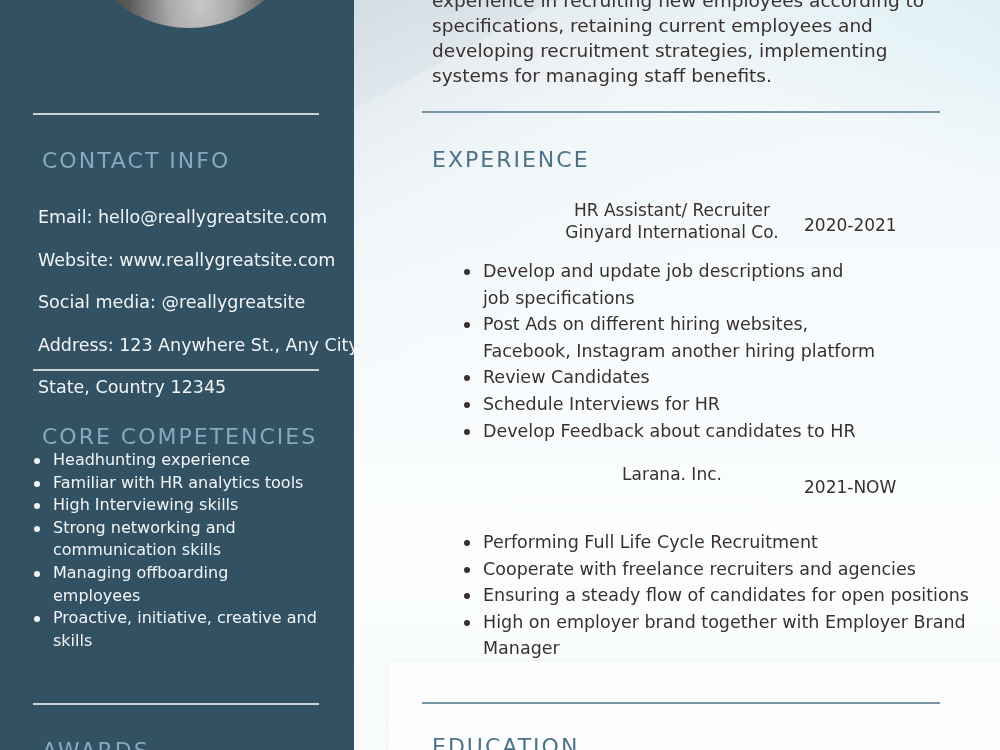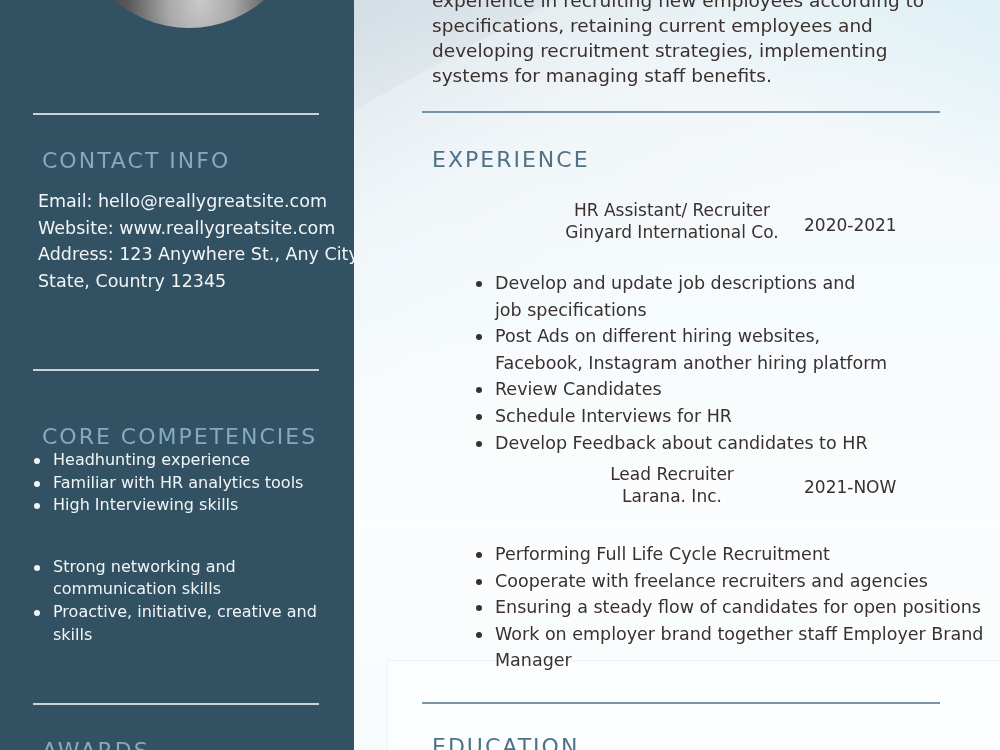--- a/index.html
+++ b/index.html
@@ -33,58 +33,60 @@
       position: absolute; left: 74px; top: -202px; width: 230px; height: 230px;
       border-radius: 50%;
       background: radial-gradient(ellipse at 55% 88%, #c9c9c9 0%, #a9a9a9 18%, #5a5a5a 40%, #2b2b2b 70%, #1c1c1c 100%);
     }
     .sb-rule { position: absolute; left: 33px; width: 286px; height: 2px; background: #c9d3d8; }
     .sb-heading {
       position: absolute; left: 38px; font-size: 22px; letter-spacing: 2px;
       color: #86aabd; font-weight: normal; margin: 4px;
     }
     .contact { position: absolute; left: 38px; top: 188px; width: 305px; font-size: 17.5px; line-height: 26.5px; }
-    .contact div { white-space: nowrap; }
+    .contact div { white-space: nowrap; margin-top: 16px; }
     .comp { position: absolute; left: 30px; top: 449px; width: 310px; margin: 0; padding: 0; list-style: none; font-size: 16px; line-height: 22.6px; }
     .comp li { position: relative; padding-left: 23px; }
     .comp li::before { content: ""; position: absolute; left: 4px; top: 9px; width: 6px; height: 6px; border-radius: 50%; background: #f2f5f6; }
     .main { position: absolute; left: 354px; top: 0; width: 778px; height: 750px; color: #3a302e; }
     .summary { position: absolute; left: 78px; top: -12px; width: 520px; font-size: 18.5px; line-height: 25px; }
     .m-rule { position: absolute; left: 68px; width: 518px; height: 2px; background: #7895a5; }
     .m-heading { position: absolute; left: 78px; font-size: 22px; letter-spacing: 2px; color: #4e7388; margin: 0; font-weight: normal; }
     .job { position: absolute; left: 78px; width: 480px; font-size: 17px; line-height: 22px; text-align: center; }
     .job .date { position: absolute; left: 372px; font-size: 17px; }
-    .bullets { position: absolute; left: 101px; width: 500px; margin: 16px; padding: 0; list-style: none; font-size: 17.5px; line-height: 26.6px; }
+    .bullets { position: absolute; left: 101px; width: 500px; margin: 4px; padding: 0; list-style: none; font-size: 17.5px; line-height: 26.6px; }
     .bullets li { position: relative; padding-left: 24px; }
     .bullets li::before { content: ""; position: absolute; left: 5px; top: 11px; width: 6px; height: 6px; border-radius: 50%; background: #3a302e; }
   </style>
 </head>
 <body>
 
 <div class="bg"></div>
 
 <aside class="sidebar">
   <div class="photo"></div>
 
   <div class="sb-rule" style="top:113px;"></div>
   <h2 class="sb-heading" style="top:144px;">CONTACT INFO</h2>
   <div class="contact">
     <div>Email: hello@reallygreatsite.com</div>
     <div>Website: www.reallygreatsite.com</div>
+    <div>Social media: @reallygreatsite</div>
     <div>Address: 123 Anywhere St., Any City,</div>
     <div>State, Country 12345</div>
   </div>
 
   <div class="sb-rule" style="top:369px;"></div>
   <h2 class="sb-heading" style="top:420px;">CORE COMPETENCIES</h2>
   <ul class="comp">
     <li>Headhunting experience</li>
     <li>Familiar with HR analytics tools</li>
     <li>High Interviewing skills</li>
-    <li style="width:200px;margin-top:39px;">Strong networking and communication skills</li>
+    <li style="width:200px;">Strong networking and communication skills</li>
+    <li style="width:200px;">Managing offboarding employees</li>
     <li style="width:280px;">Proactive, initiative, creative and skills</li>
   </ul>
 
   <div class="sb-rule" style="top:703px;"></div>
   <h2 class="sb-heading" style="top:734px;">AWARDS</h2>
 </aside>
 
 <main class="main">
   <p class="summary" style="margin:0;">experience in recruiting new employees according to specifications, retaining current employees and developing recruitment strategies, implementing systems for managing staff benefits.</p>
 
@@ -98,26 +100,25 @@
   </div>
   <ul class="bullets" style="top:254px;">
     <li style="width:390px;">Develop and update job descriptions and job specifications</li>
     <li style="width:410px;">Post Ads on different hiring websites, Facebook, Instagram another hiring platform</li>
     <li>Review Candidates</li>
     <li>Schedule Interviews for HR</li>
     <li>Develop Feedback about candidates to HR</li>
   </ul>
 
   <div class="job" style="top:463px;">
-    <div>Lead Recruiter</div>
     <div>Larana. Inc.</div>
     <div class="date" style="top:13px;">2021-NOW</div>
   </div>
   <ul class="bullets" style="top:525px;">
     <li>Performing Full Life Cycle Recruitment</li>
     <li>Cooperate with freelance recruiters and agencies</li>
     <li style="width:520px;">Ensuring a steady flow of candidates for open positions</li>
-    <li style="width:490px;">Work on employer brand together staff Employer Brand Manager</li>
+    <li style="width:490px;">High on employer brand together with Employer Brand Manager</li>
   </ul>
 
   <div class="m-rule" style="top:702px;"></div>
   <h2 class="m-heading" style="top:734px;">EDUCATION</h2>
 </main>
 
 </body></html>

